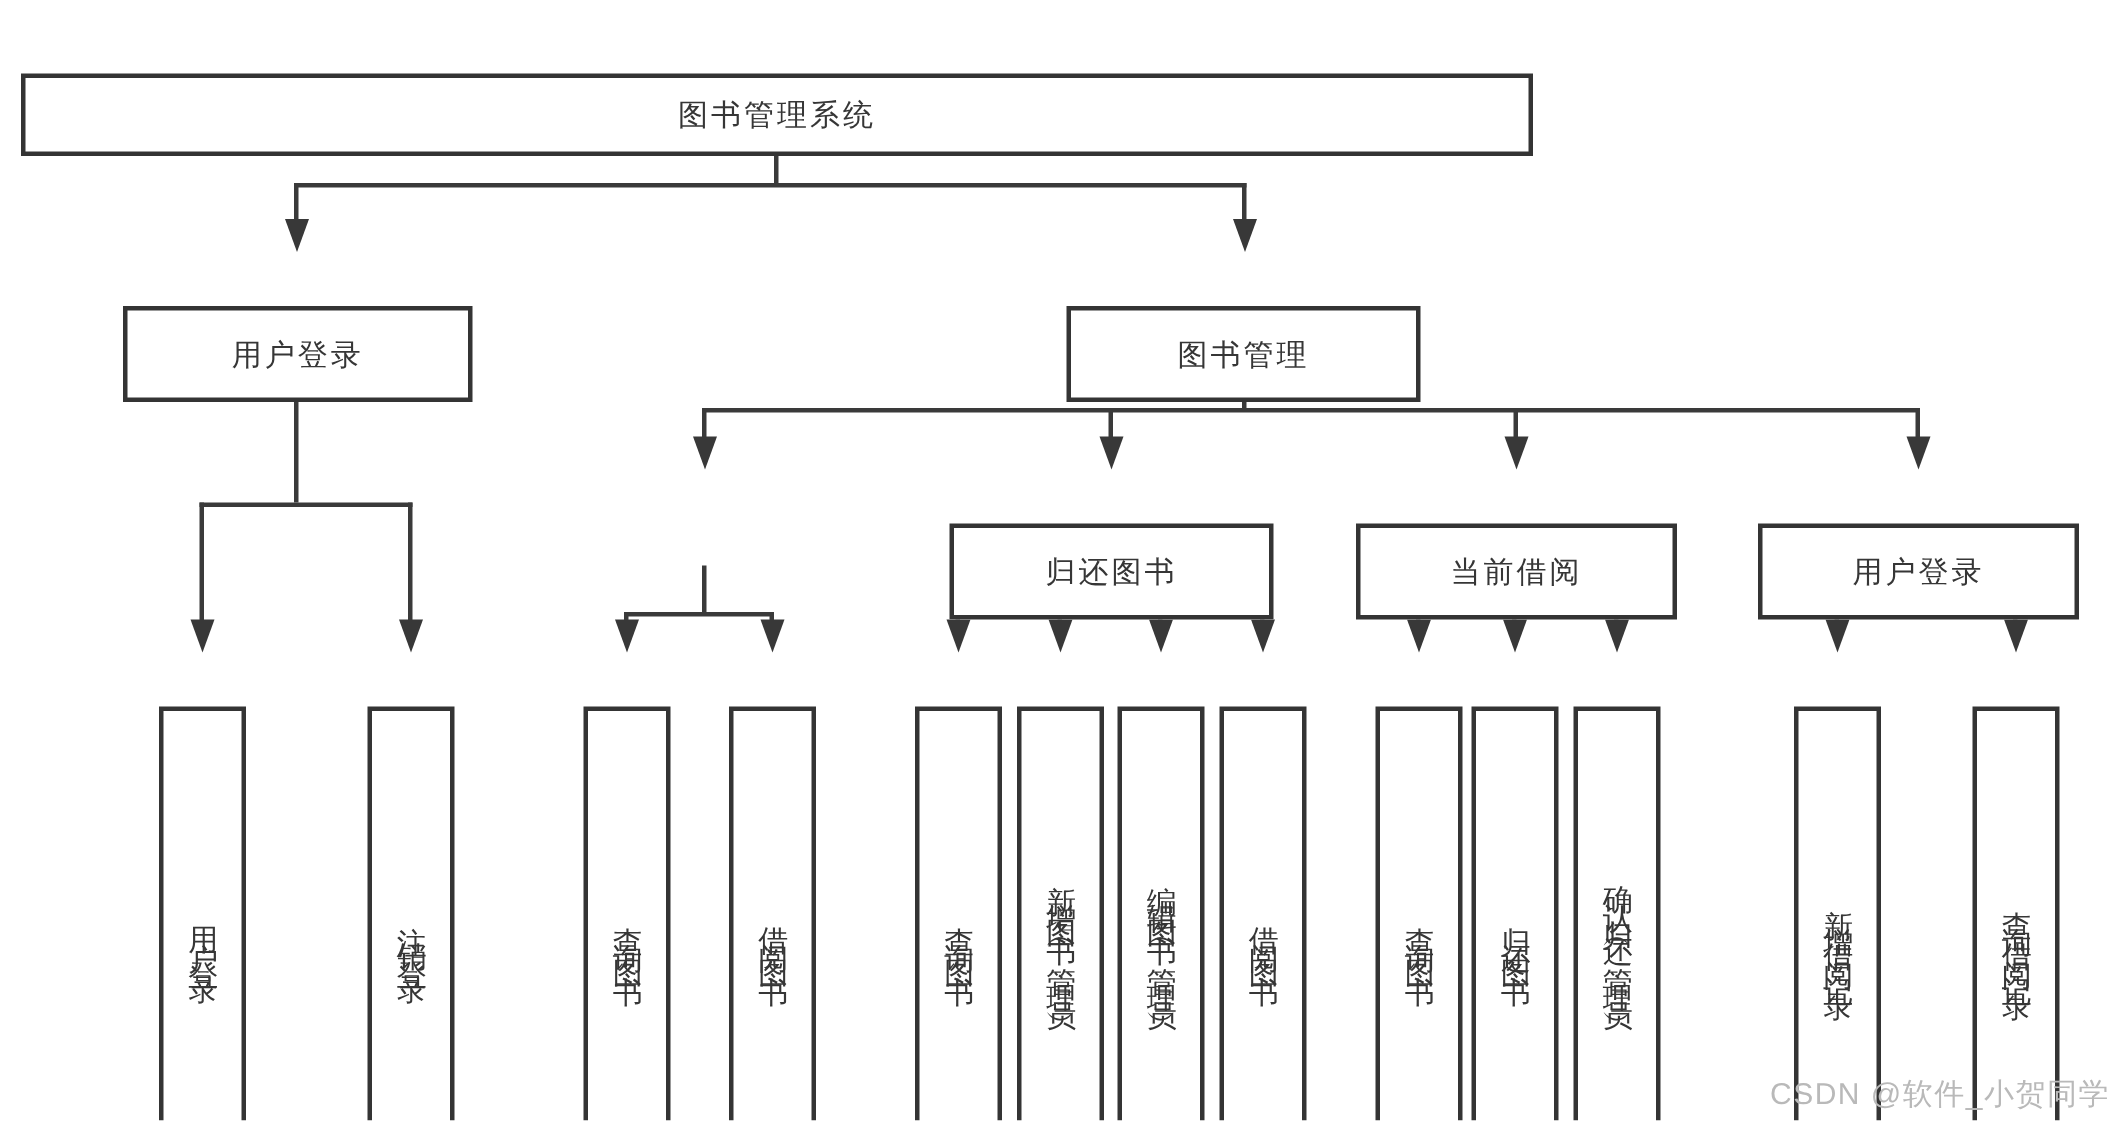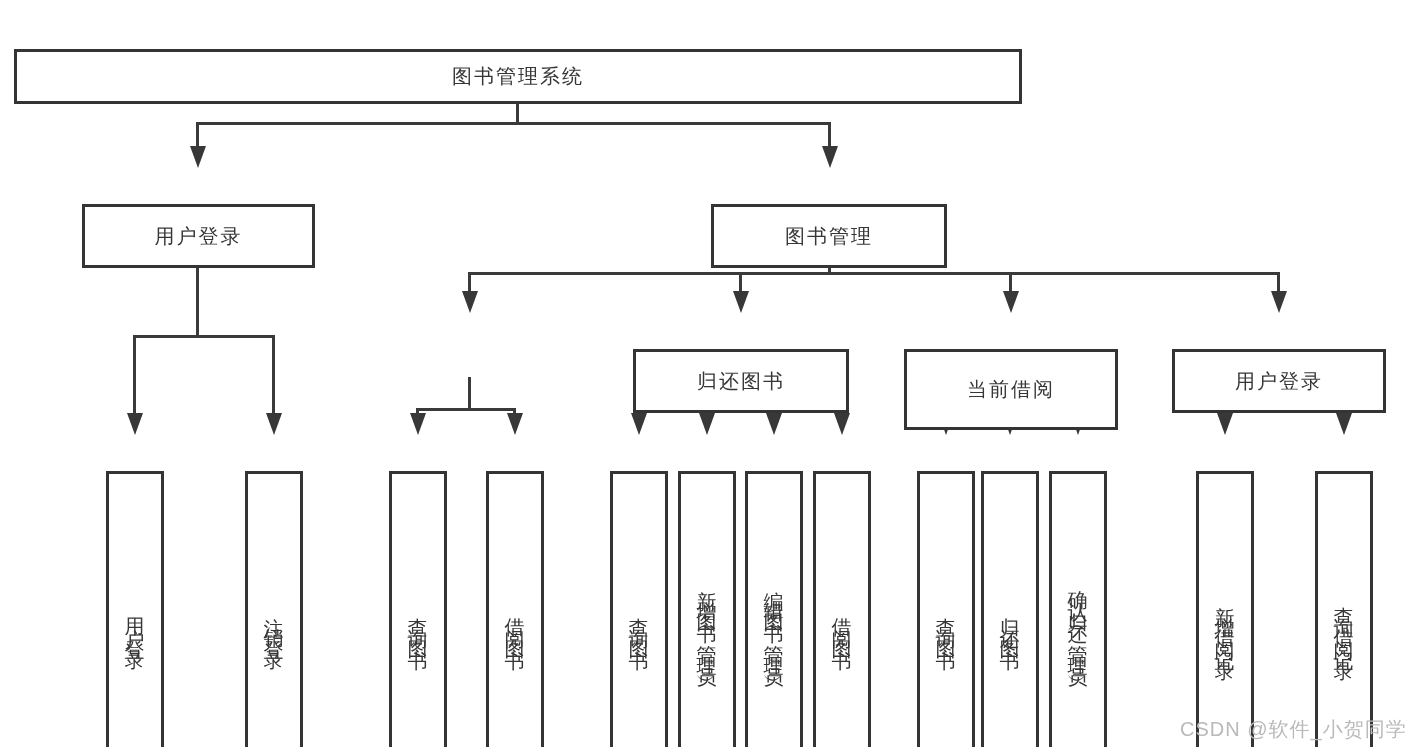--- a/index.html
+++ b/index.html
@@ -93,21 +93,21 @@
 
   <div class="box" style="left:14px;top:13px;width:1008px;height:55px;">图书管理系统</div>
 
   <div class="box" style="left:82px;top:168px;width:233px;height:64px;">用户登录</div>
 
   <div class="box" style="left:711px;top:168px;width:236px;height:64px;">图书管理</div>
 
 
   <div class="box" style="left:633px;top:313px;width:216px;height:64px;">归还图书</div>
 
-  <div class="box" style="left:904px;top:313px;width:214px;height:81px;">当前借阅</div>
+  <div class="box" style="left:904px;top:313px;width:214px;height:64px;">当前借阅</div>
 
   <div class="box" style="left:1172px;top:313px;width:214px;height:64px;">用户登录</div>
 
   <div class="box leaf" style="left:106px;top:435px;width:58px;height:300px;">用户登录</div>
 
   <div class="box leaf" style="left:245px;top:435px;width:58px;height:300px;">注销登录</div>
 
   <div class="box leaf" style="left:389px;top:435px;width:58px;height:300px;">查询图书</div>
 
   <div class="box leaf" style="left:486px;top:435px;width:58px;height:300px;">借阅图书</div>

